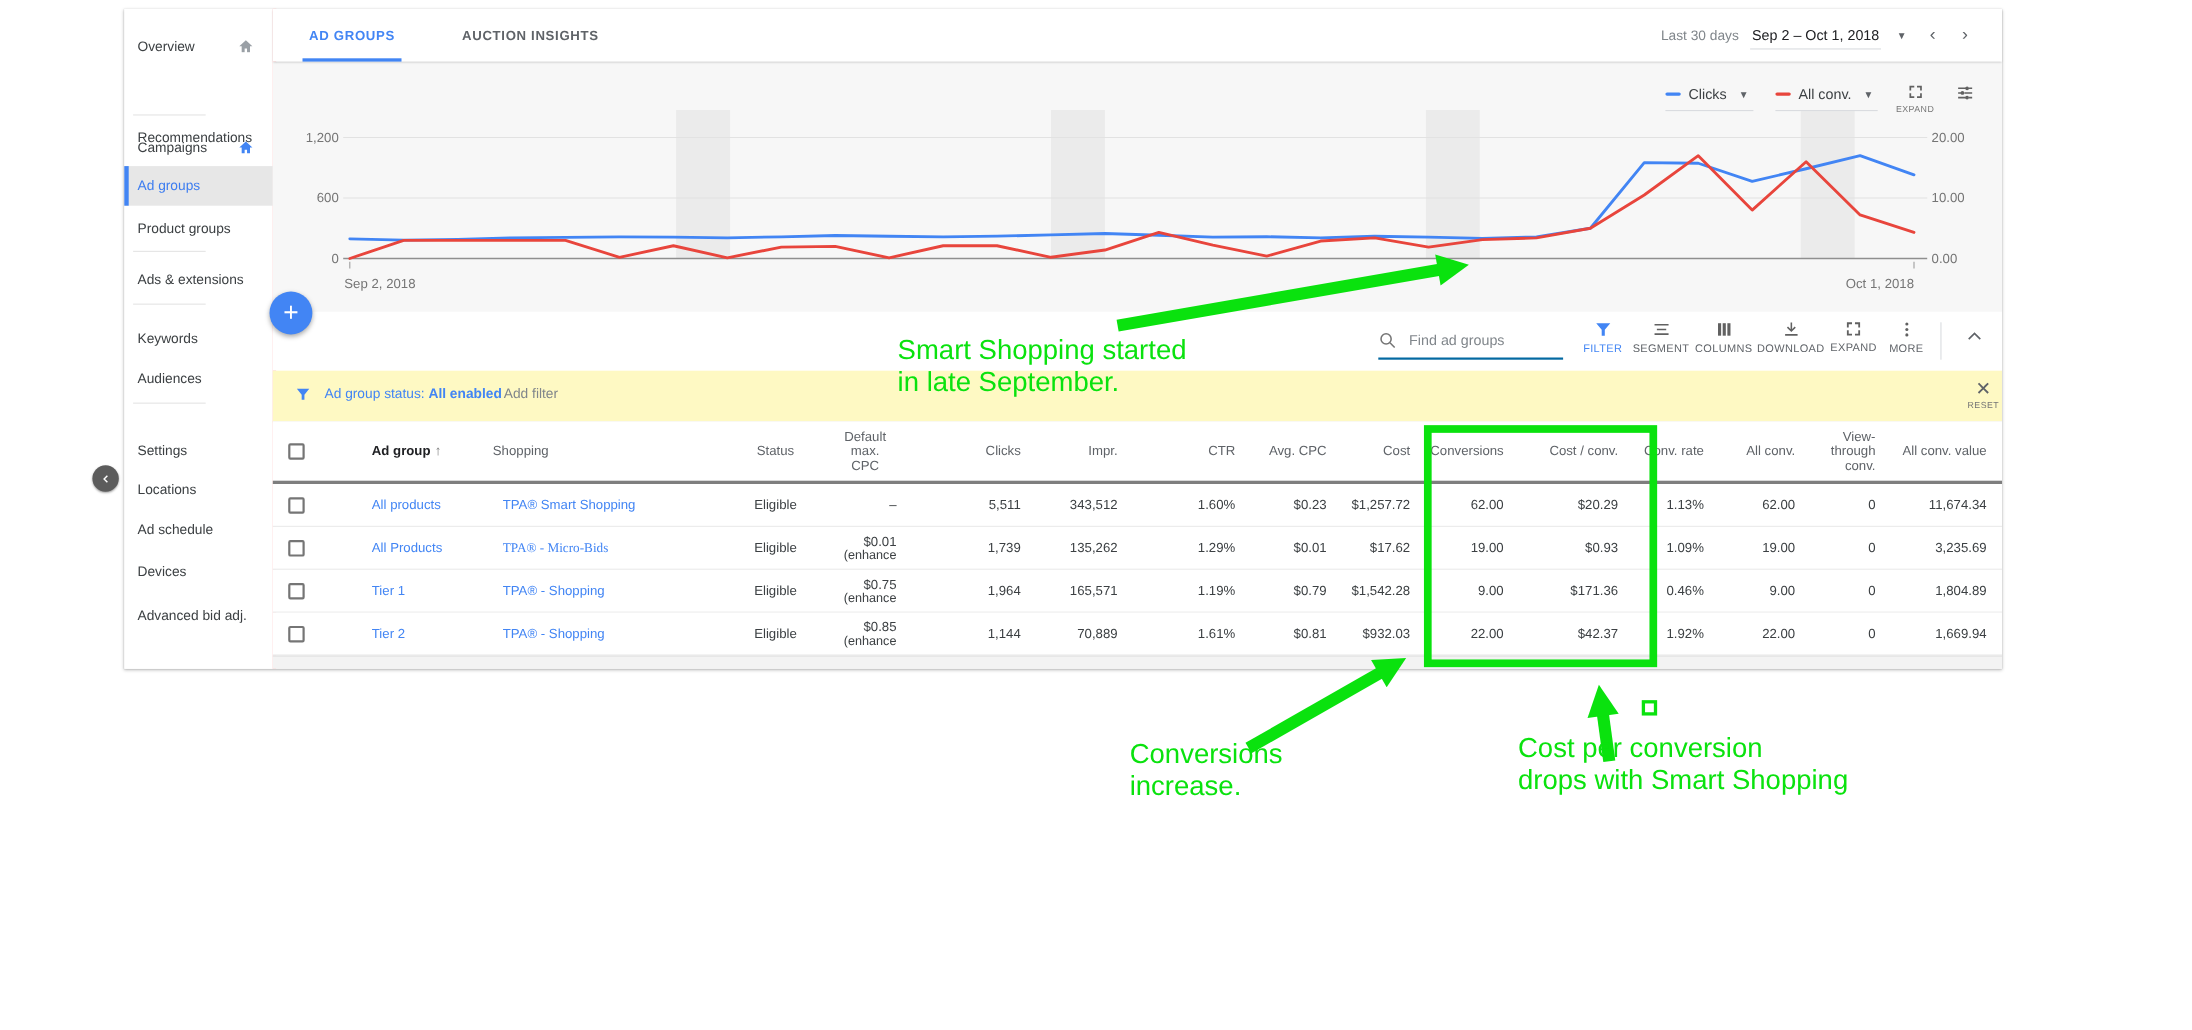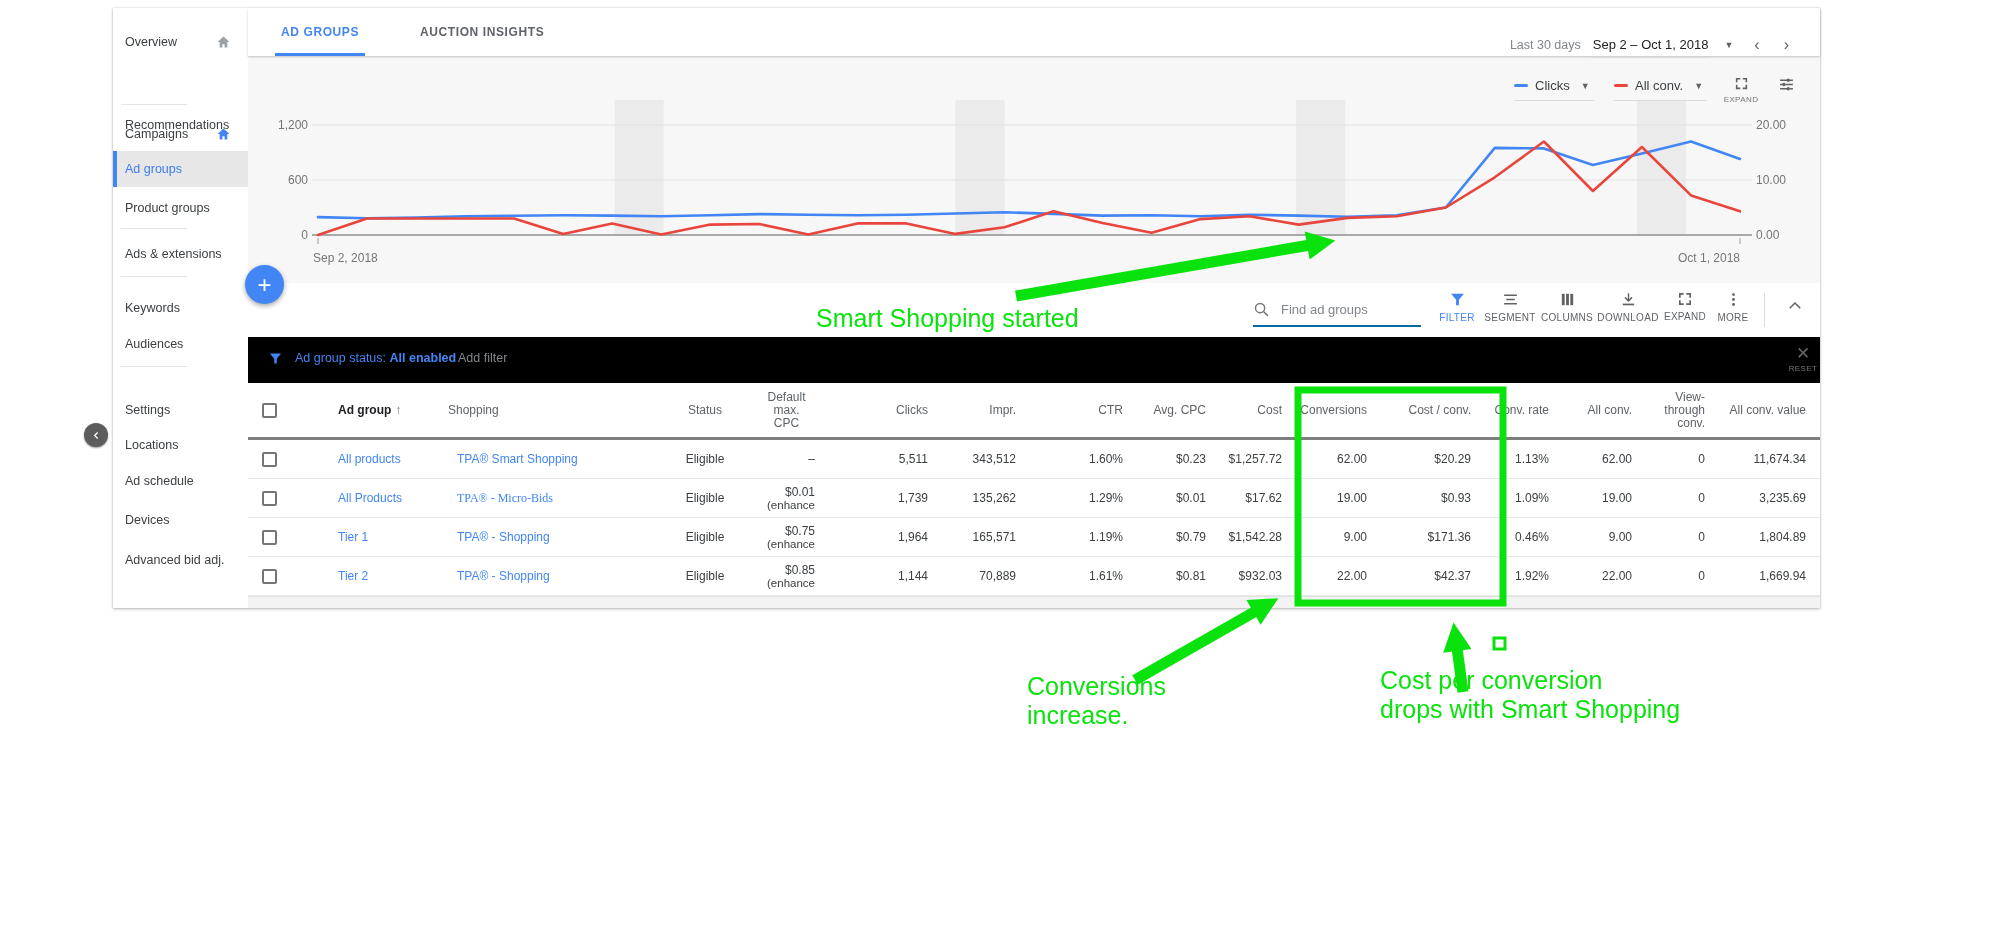--- a/index.html
+++ b/index.html
@@ -21,21 +21,21 @@
   
   .main{position:absolute;left:135px;top:0;width:1572px;height:100%;}
   .topbar{position:absolute;left:0;top:0;width:100%;height:48px;background:#fff;
           box-shadow:0 1px 2px rgba(0,0,0,.22);z-index:3;}
   .tab{position:absolute;top:0;height:48px;display:flex;align-items:center;font-size:12px;font-weight:bold;
        letter-spacing:.6px;color:#5f6368;cursor:pointer;}
   .tab.active{color:#4285f4;}
   .tab.active::after{content:"";position:absolute;left:-6px;right:-6px;bottom:0;height:3px;background:#4285f4;}
   .tab1{left:33px;}
   .tab2{left:172px;}
-  .daterange{position:absolute;right:24px;top:13px;height:48px;display:flex;align-items:center;gap:10px;}
+  .daterange{position:absolute;right:24px;top:0;height:48px;display:flex;align-items:center;gap:10px;}
   .date-preset{font-size:12.5px;color:#80868b;}
   .date-value{font-size:13px;color:#202124;border-bottom:1px solid #dadce0;padding:4px 2px 5px;cursor:pointer;}
   .caret{font-size:9px;color:#5f6368;cursor:pointer;padding:0 4px;}
   .chevbtn{font-size:16px;color:#5f6368;cursor:pointer;padding:0 7px;}
   
   .chartcard{position:absolute;left:0;top:48px;width:100%;height:227px;background:#f7f7f7;border-bottom:1px solid #e3e3e3;}
   #chart-svg{position:absolute;left:0;top:0;}
   .legend-group{position:absolute;top:22px;display:flex;align-items:center;gap:7px;
                 border-bottom:1px solid #dadce0;padding-bottom:7px;cursor:pointer;}
   .legend-dash{width:14px;height:3px;border-radius:2px;}
@@ -52,21 +52,21 @@
           gap:9px;border-bottom:2px solid #0369a1;}
   .search input{border:none;outline:none;background:transparent;font-size:13px;width:120px;
                 font-family:"Liberation Sans",sans-serif;color:#3c4043;}
   .search input::placeholder{color:#80868b;}
   .tb-btn{position:absolute;top:8px;width:54px;display:flex;flex-direction:column;align-items:center;gap:4px;cursor:pointer;}
   .tb-btn .tb-label{font-size:10px;letter-spacing:.3px;color:#5f6368;}
   .tb-btn.active .tb-label{color:#4285f4;}
   .tb-divider{position:absolute;left:1516px;top:10px;width:1px;height:34px;background:#dadce0;}
   .tb-collapse{position:absolute;left:1538px;top:14px;cursor:pointer;color:#5f6368;}
   
-  .filterrow{position:absolute;left:0;top:329px;width:100%;height:46px;background:#000000;border-bottom:1px solid #e0e0e0;}
+  .filterrow{position:absolute;left:0;top:329px;width:100%;height:46px;background:#fef9c3;border-bottom:1px solid #e0e0e0;}
   .filter-funnel{position:absolute;left:20px;top:14px;}
   .filter-text{position:absolute;left:47px;top:14px;font-size:12.5px;color:#4285f4;cursor:pointer;}
   .filter-text b{font-weight:bold;}
   .addfilter{position:absolute;left:210px;top:14px;font-size:12.5px;color:#80868b;cursor:pointer;}
   .resetbox{position:absolute;left:1532px;top:8px;width:46px;display:flex;flex-direction:column;align-items:center;gap:1px;cursor:pointer;}
   .resetbox .x{font-size:17px;color:#5f6368;line-height:18px;}
   .resetbox .rlabel{font-size:8px;color:#757575;letter-spacing:.4px;}
   
   .tablewrap{position:absolute;left:0;top:375px;width:100%;}
   .trow{display:grid;grid-template-columns:38px 32px 122px 220px 90px 73px 113px 88px 107px 83px 76px 85px 104px 78px 83px 73px 101px 1fr;
@@ -422,20 +422,21 @@
     </defs>
     <line x1="1016" y1="296" x2="1310" y2="245" class="annot-stroke" stroke-width="11" marker-end="url(#ah)" stroke="#0ae20e"></line>
     <rect x="1298" y="390" width="205" height="213" fill="none" class="annot-stroke" stroke-width="7" stroke="#0ae20e"></rect>
     <line x1="1135" y1="680" x2="1256" y2="611" class="annot-stroke" stroke-width="11" marker-end="url(#ah)" stroke="#0ae20e"></line>
     <line x1="1463" y1="692" x2="1457" y2="648" class="annot-stroke" stroke-width="11" marker-end="url(#ah)" stroke="#0ae20e"></line>
     <rect x="1494" y="638" width="11" height="11" fill="none" class="annot-stroke" stroke-width="3" stroke="#0ae20e"></rect>
   </svg>
 
   <div class="annot-text at1" style="color: rgb(10, 226, 14);">
     <div>Smart Shopping started</div>
+    <div>in late September.</div>
   </div>
   <div class="annot-text at2" style="color: rgb(10, 226, 14);">
     <div>Conversions</div>
     <div>increase.</div>
   </div>
   <div class="annot-text at3" style="color: rgb(10, 226, 14);">
     <div>Cost per conversion</div>
     <div>drops with Smart Shopping</div>
   </div>
 

